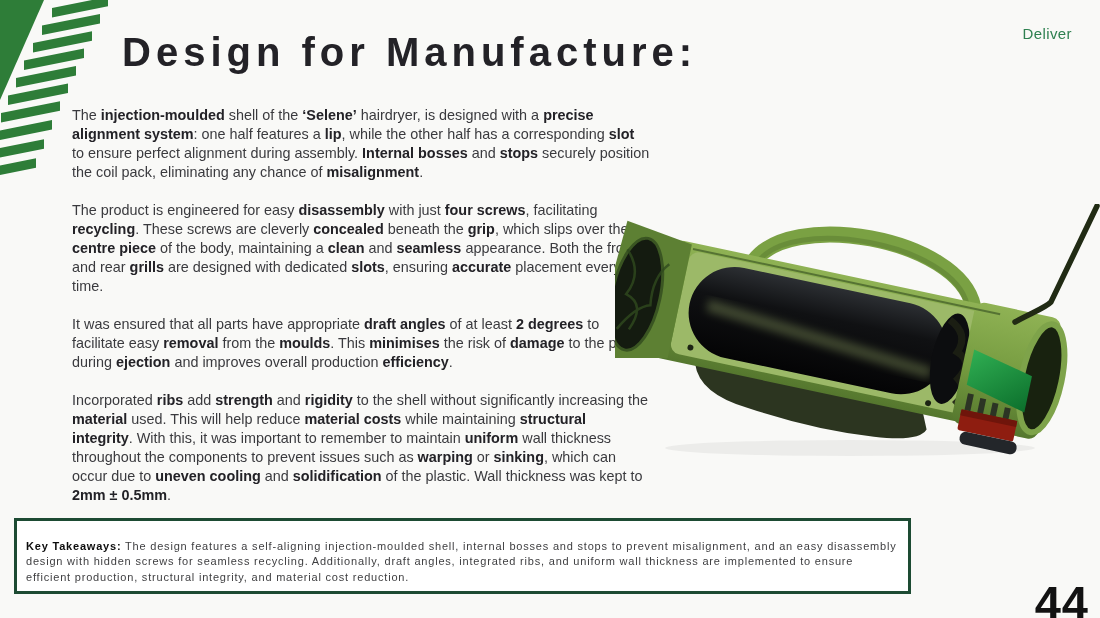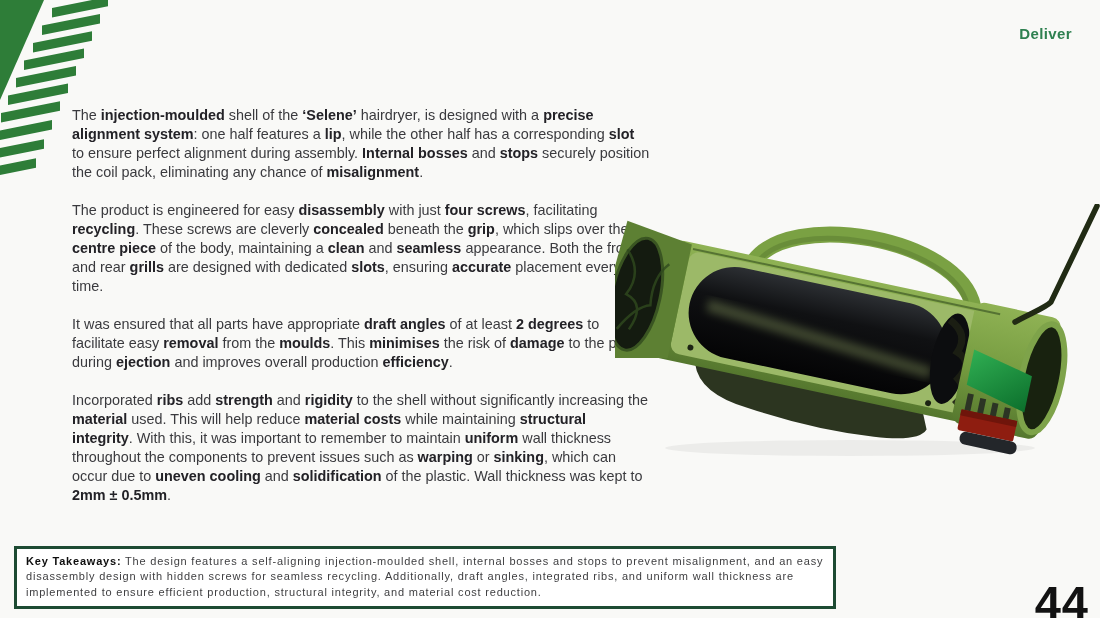--- a/index.html
+++ b/index.html
@@ -4,37 +4,37 @@
 <style>
   html,body{margin:0;padding:0;background:#e8e8e8;}
   .slide{
     position:relative;width:1100px;height:618px;overflow:hidden;
     background:var(--bg,#f9f9f7);
     font-family:"Liberation Sans",sans-serif;
   }
   .stripes{position:absolute;left:0;top:0;width:112px;height:196px;}
   .phase{
     position:absolute;top:25px;right:28px;
-    font-size:15px;font-weight:700;letter-spacing:.4px;
+    font-size:15px;font-weight:400;letter-spacing:.4px;
     color:var(--accent,#2e8050);
   }
   .title{
     position:absolute;left:122px;top:30px;margin:0;
     font-size:40px;font-weight:800;letter-spacing:5px;
     color:var(--ink,#232227);white-space:nowrap;
   }
   .copy{position:absolute;left:72px;top:106px;width:578px;}
   .copy p{margin:0 0 19px 0;font-size:14.4px;line-height:19px;color:var(--body-ink,#3a3a3e);}
   .copy b{font-weight:700;color:var(--ink,#232227);}
   .render{position:absolute;left:615px;top:204px;width:485px;height:258px;margin:0;}
   .render svg{display:block;width:100%;height:100%;}
   .takeaways{
-    position:absolute;left:14px;top:546px;width:822px;box-sizing:border-box;
+    position:absolute;left:14px;top:518px;width:897px;box-sizing:border-box;
     border:3px solid var(--box-green,#1d4b33);background:#ffffff;
-    padding:5px 9px 6px 9px;
+    padding:18px 9px 6px 9px;
   }
   .takeaways p{margin:0;font-size:11px;line-height:15.4px;letter-spacing:.8px;color:#3e3e40;}
   .takeaways b{color:#0d0d0d;font-weight:700;}
   .pagenum{
     position:absolute;top:543px;right:11px;
     font-size:47px;font-weight:800;letter-spacing:1px;line-height:1;
     color:#121212;
     margin-top:36px;
   }
 </style>
@@ -54,20 +54,21 @@
         <polygon points="8,95.5 68,83.5 68,93 8,105" style="fill:var(--stripe)"></polygon>
         <polygon points="1,113 60,101.2 60,110.7 1,122.5" style="fill:var(--stripe)"></polygon>
         <polygon points="0,130.5 52,120.1 52,129.6 0,140" style="fill:var(--stripe)"></polygon>
         <polygon points="0,148 44,139.2 44,148.7 0,157.5" style="fill:var(--stripe)"></polygon>
         <polygon points="0,165.5 36,158.3 36,167.8 0,175" style="fill:var(--stripe)"></polygon>
       </g>
   </svg>
 
   <div class="phase">Deliver</div>
 
+  <h1 class="title">Design for Manufacture:</h1>
 
   <div class="copy" id="copy">
       <p><span>The </span><b>injection-moulded</b><span> shell of the </span><b>‘Selene’</b><span> hairdryer, is designed with a </span><b>precise alignment system</b><span>: one half features a </span><b>lip</b><span>, while the other half has a corresponding </span><b>slot</b><span> to ensure perfect alignment during assembly. </span><b>Internal bosses</b><span> and </span><b>stops</b><span> securely position the coil pack, eliminating any chance of </span><b>misalignment</b><span>.</span></p>
       <p><span>The product is engineered for easy </span><b>disassembly</b><span> with just </span><b>four screws</b><span>, facilitating </span><b>recycling</b><span>. These screws are cleverly </span><b>concealed</b><span> beneath the </span><b>grip</b><span>, which slips over the </span><b>centre piece</b><span> of the body, maintaining a </span><b>clean</b><span> and </span><b>seamless</b><span> appearance. Both the front and rear </span><b>grills</b><span> are designed with dedicated </span><b>slots</b><span>, ensuring </span><b>accurate</b><span> placement every time.</span></p>
       <p><span>It was ensured that all parts have appropriate </span><b>draft angles</b><span> of at least </span><b>2 degrees</b><span> to facilitate easy </span><b>removal</b><span> from the </span><b>moulds</b><span>. This </span><b>minimises</b><span> the risk of </span><b>damage</b><span> to the parts during </span><b>ejection</b><span> and improves overall production </span><b>efficiency</b><span>.</span></p>
       <p><span>Incorporated </span><b>ribs</b><span> add </span><b>strength</b><span> and </span><b>rigidity</b><span> to the shell without significantly increasing the </span><b>material</b><span> used. This will help reduce </span><b>material costs</b><span> while maintaining </span><b>structural integrity</b><span>. With this, it was important to remember to maintain </span><b>uniform</b><span> wall thickness throughout the components to prevent issues such as </span><b>warping</b><span> or </span><b>sinking</b><span>, which can occur due to </span><b>uneven cooling</b><span> and </span><b>solidification</b><span> of the plastic. Wall thickness was kept to </span><b>2mm ± 0.5mm</b><span>.</span></p>
     </div>
 
   <figure class="render">
     <svg viewBox="0 0 485 258" aria-hidden="true">

